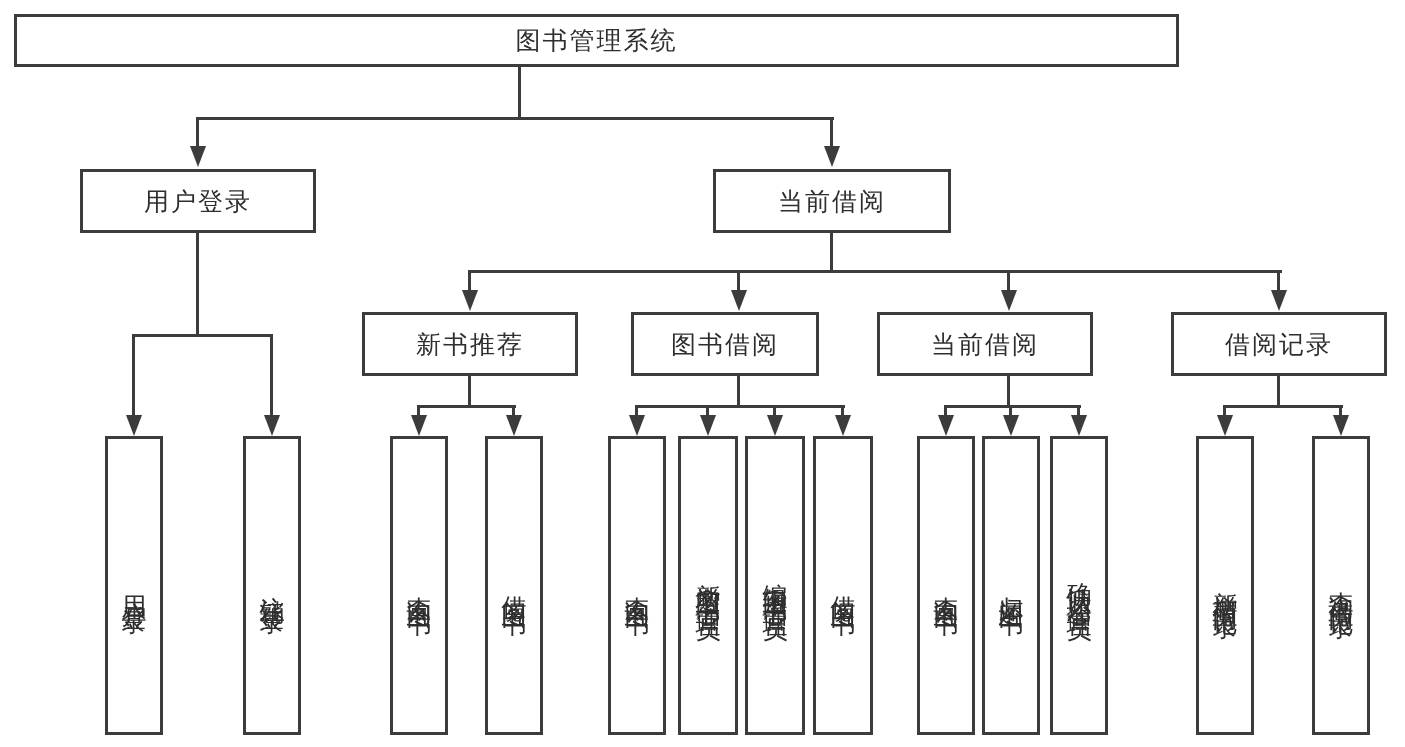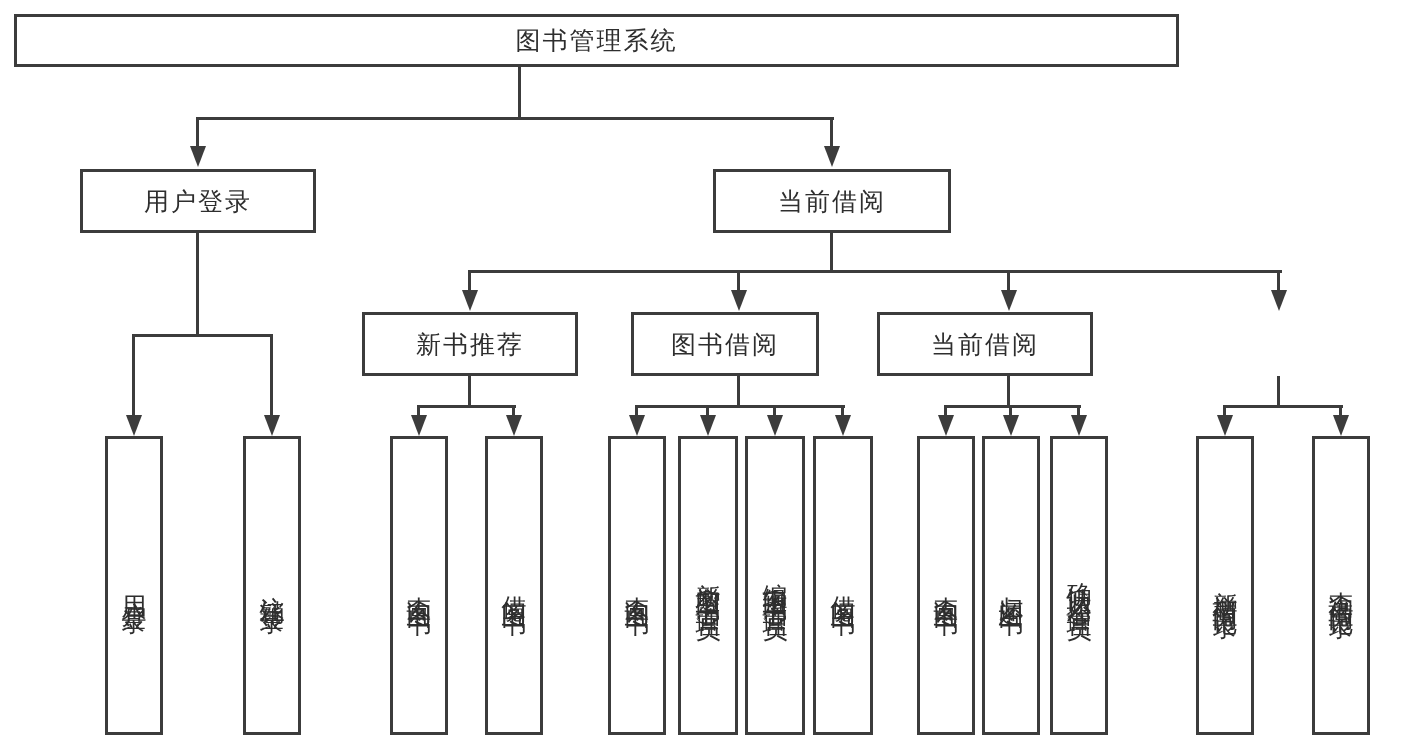--- a/index.html
+++ b/index.html
@@ -39,20 +39,21 @@
   <div class="box box-h" style="left:80px;top:169px;width:236px;height:64px">用户登录</div>
 
   <div class="box box-h" style="left:713px;top:169px;width:238px;height:64px">当前借阅</div>
 
   <div class="box box-h" style="left:362px;top:312px;width:216px;height:64px">新书推荐</div>
 
   <div class="box box-h" style="left:631px;top:312px;width:188px;height:64px">图书借阅</div>
 
   <div class="box box-h" style="left:877px;top:312px;width:216px;height:64px">当前借阅</div>
 
+  <div class="box box-h" style="left:1171px;top:312px;width:216px;height:64px">借阅记录</div>
 
   <div class="box box-v" style="left:105px;top:436px;width:58px;height:299px">用户登录</div>
   <div class="box box-v" style="left:243px;top:436px;width:58px;height:299px">注销登录</div>
 
   <div class="box box-v" style="left:390px;top:436px;width:58px;height:299px">查询图书</div>
   <div class="box box-v" style="left:485px;top:436px;width:58px;height:299px">借阅图书</div>
 
   <div class="box box-v" style="left:608px;top:436px;width:58px;height:299px">查询图书</div>
   <div class="box box-v" style="left:678px;top:436px;width:60px;height:299px">新增图书（管理员）</div>
   <div class="box box-v" style="left:745px;top:436px;width:60px;height:299px">编辑图书（管理员）</div>

